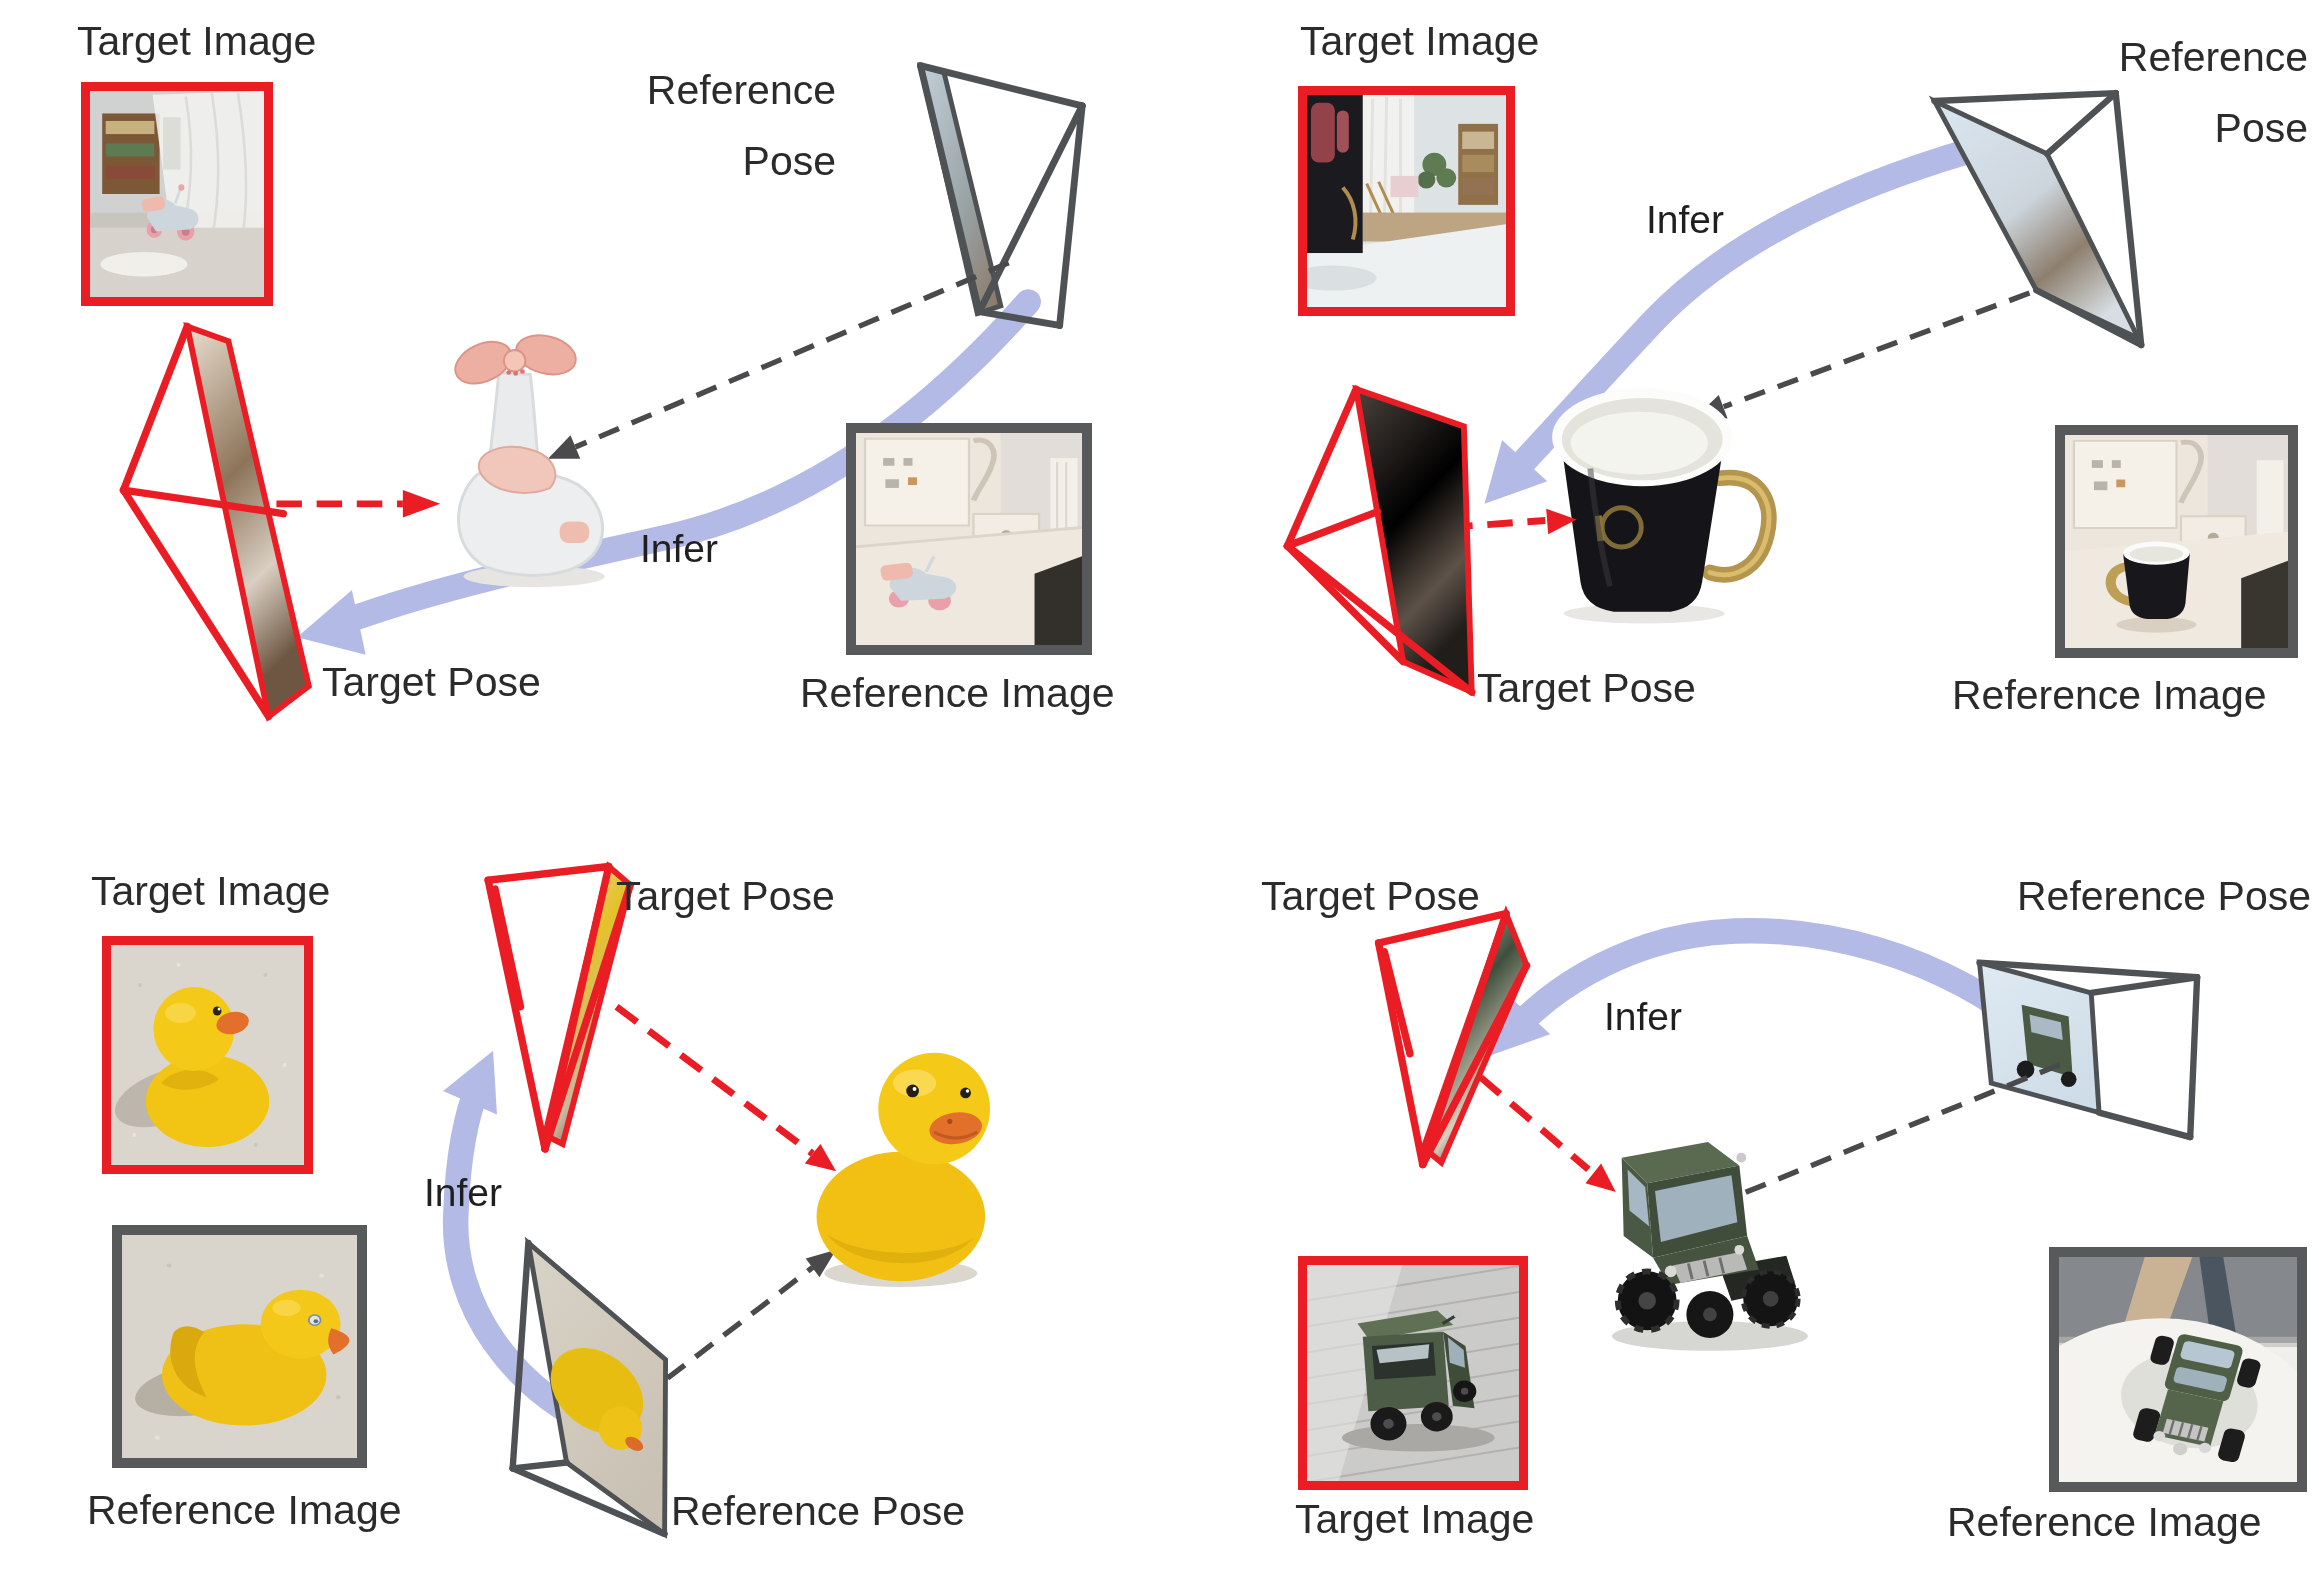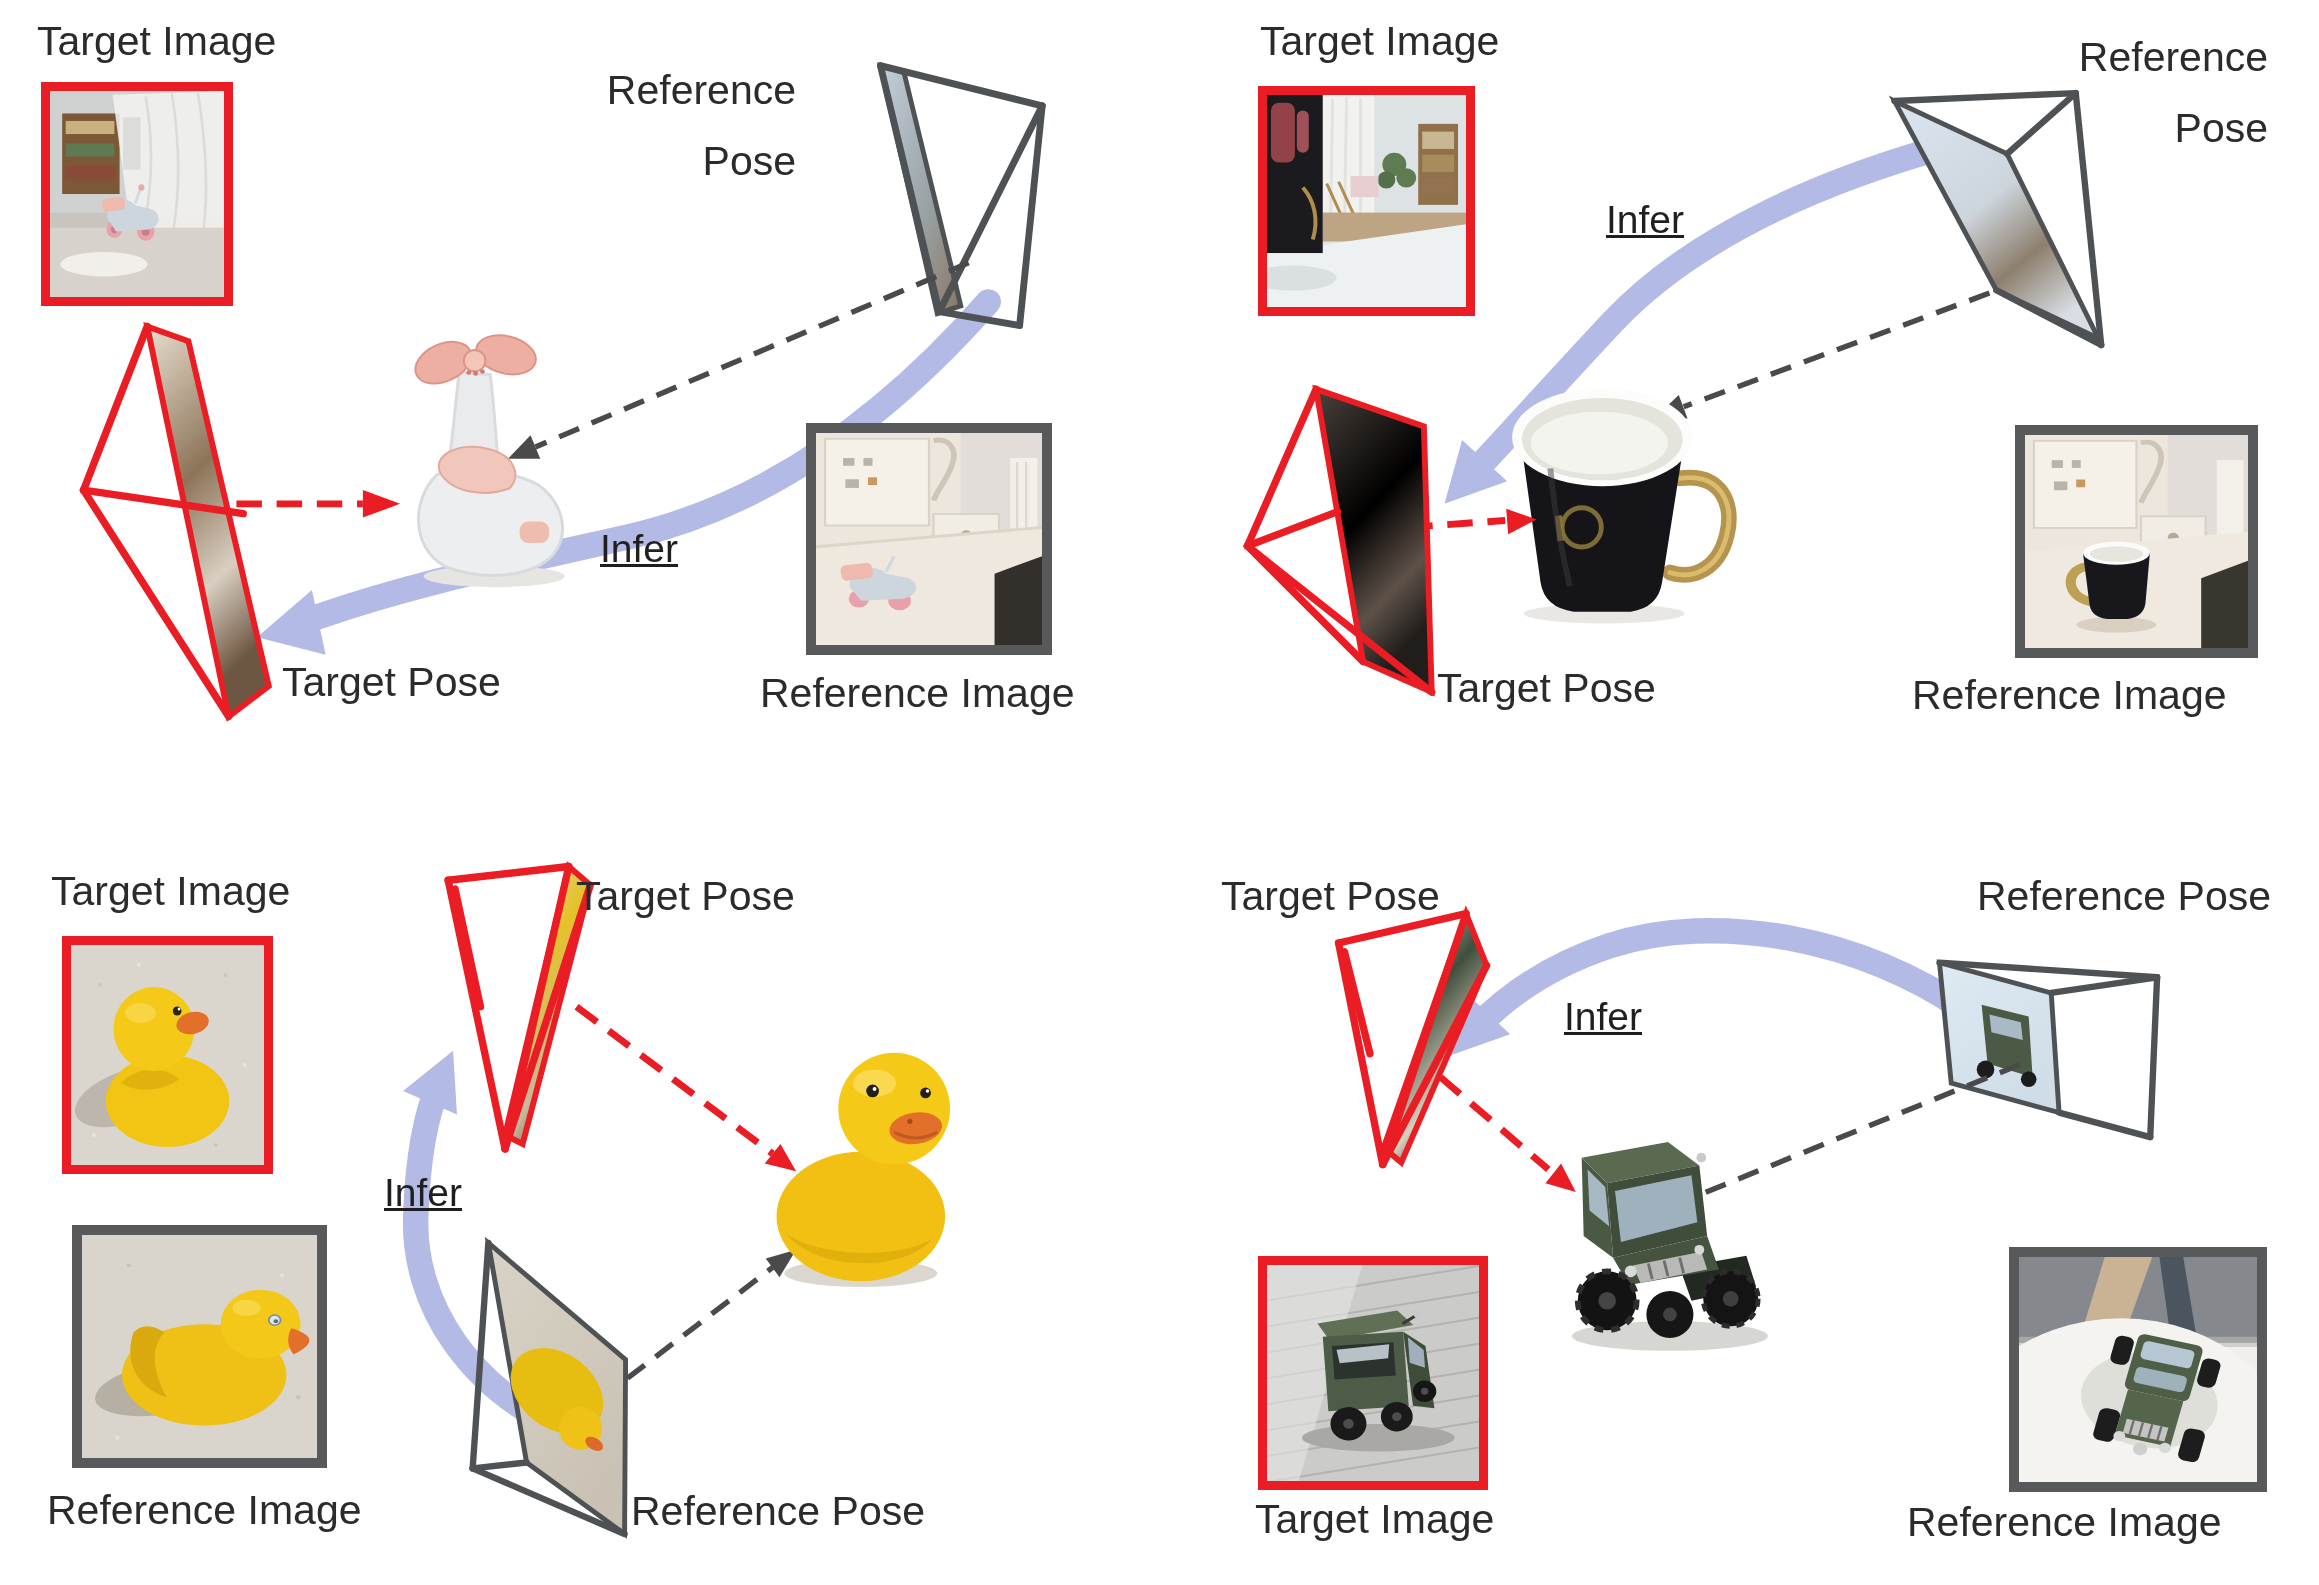--- a/index.html
+++ b/index.html
@@ -1,22 +1,22 @@
 <!DOCTYPE html>
 <html><head>
 <meta charset="utf-8">
 <style>
   html,body{margin:0;padding:0;background:#ffffff;}
   body{width:2319px;height:1586px;font-family:"Liberation Sans",sans-serif;}
   .canvas{position:relative;width:2319px;height:1586px;overflow:hidden;background:#ffffff;}
-  .panel{position:absolute;width:1160px;height:793px;}
+  .panel{position:absolute;width:1160px;height:793px;margin-left:40px;}
   #p1{left:0;top:0;} #p2{left:1160px;top:0;} #p3{left:0;top:793px;} #p4{left:1160px;top:793px;}
   .layer{position:absolute;left:0;top:0;width:1160px;height:793px;}
   .lbl{position:absolute;font-size:41px;color:#2b2b2b;white-space:nowrap;}
-  .lbl.infer{font-size:39px;color:#1f1f1f;text-decoration:underline;}
+  .lbl.infer{font-size:39px;color:#1f1f1f;}
   .rp{text-align:right;line-height:71px;}
   .frame{position:absolute;box-sizing:border-box;overflow:hidden;background:#ddd;}
   .frame.red{border:9.8px solid #ea1d25;}
   .frame.gray{border:10.8px solid #58595b;}
   .frame svg{display:block;width:100%;height:100%;}
   svg{overflow:visible;}
 </style>
 </head>
 <body>
 

